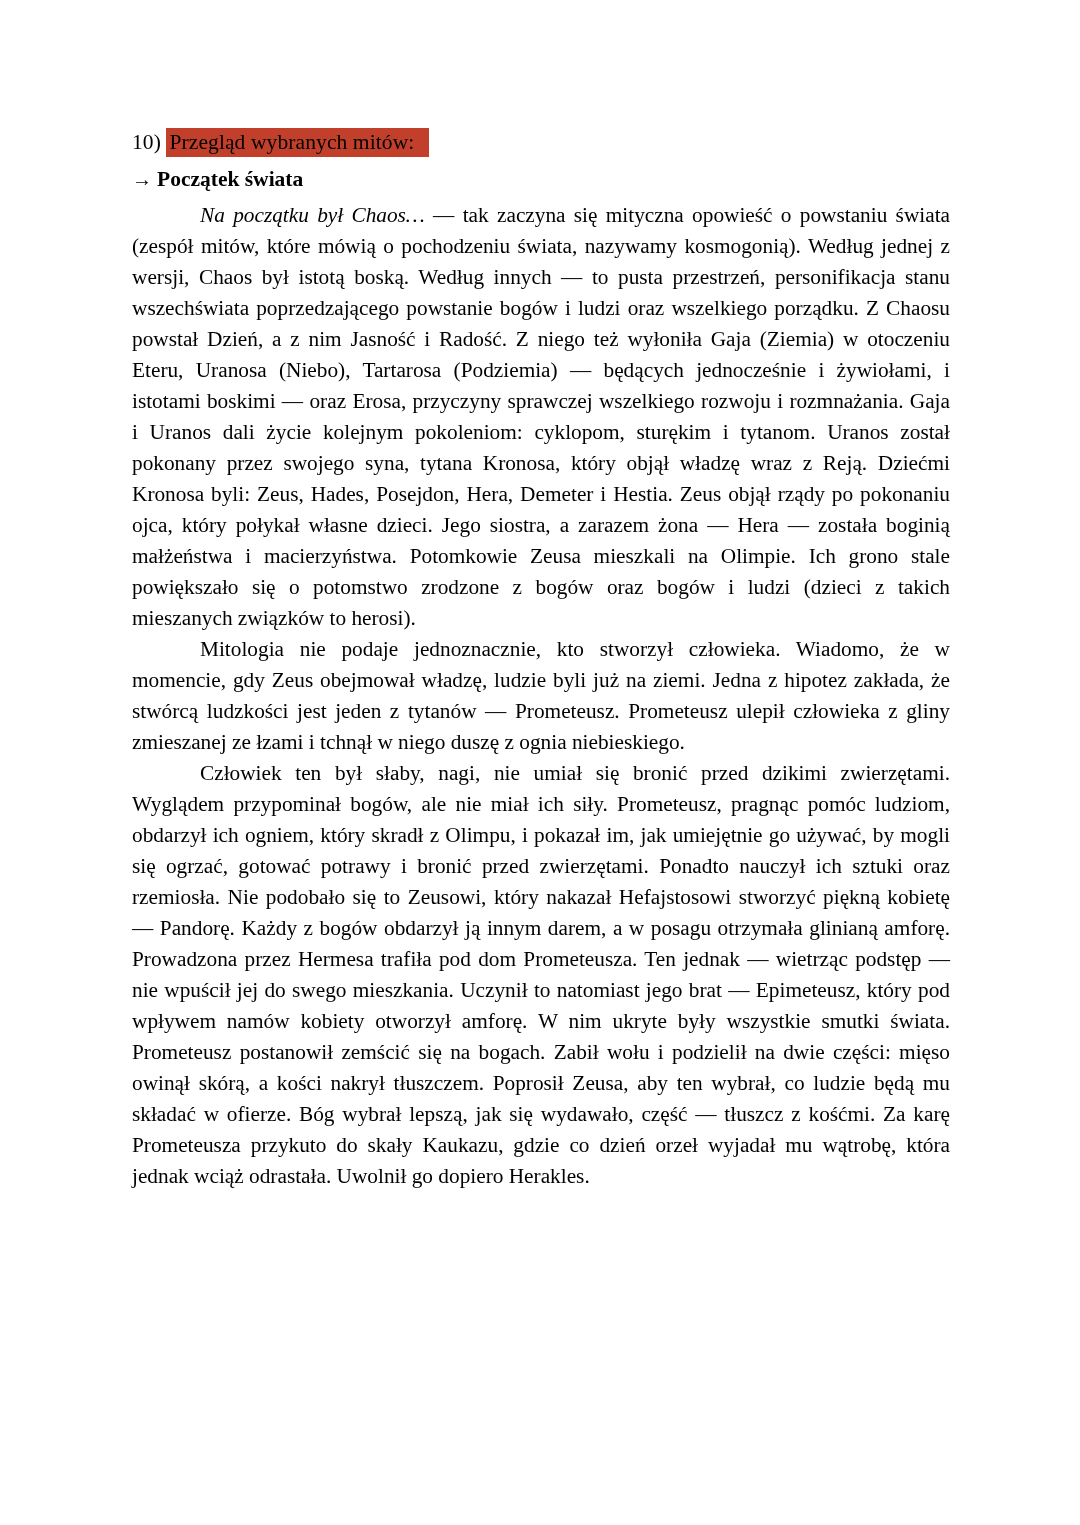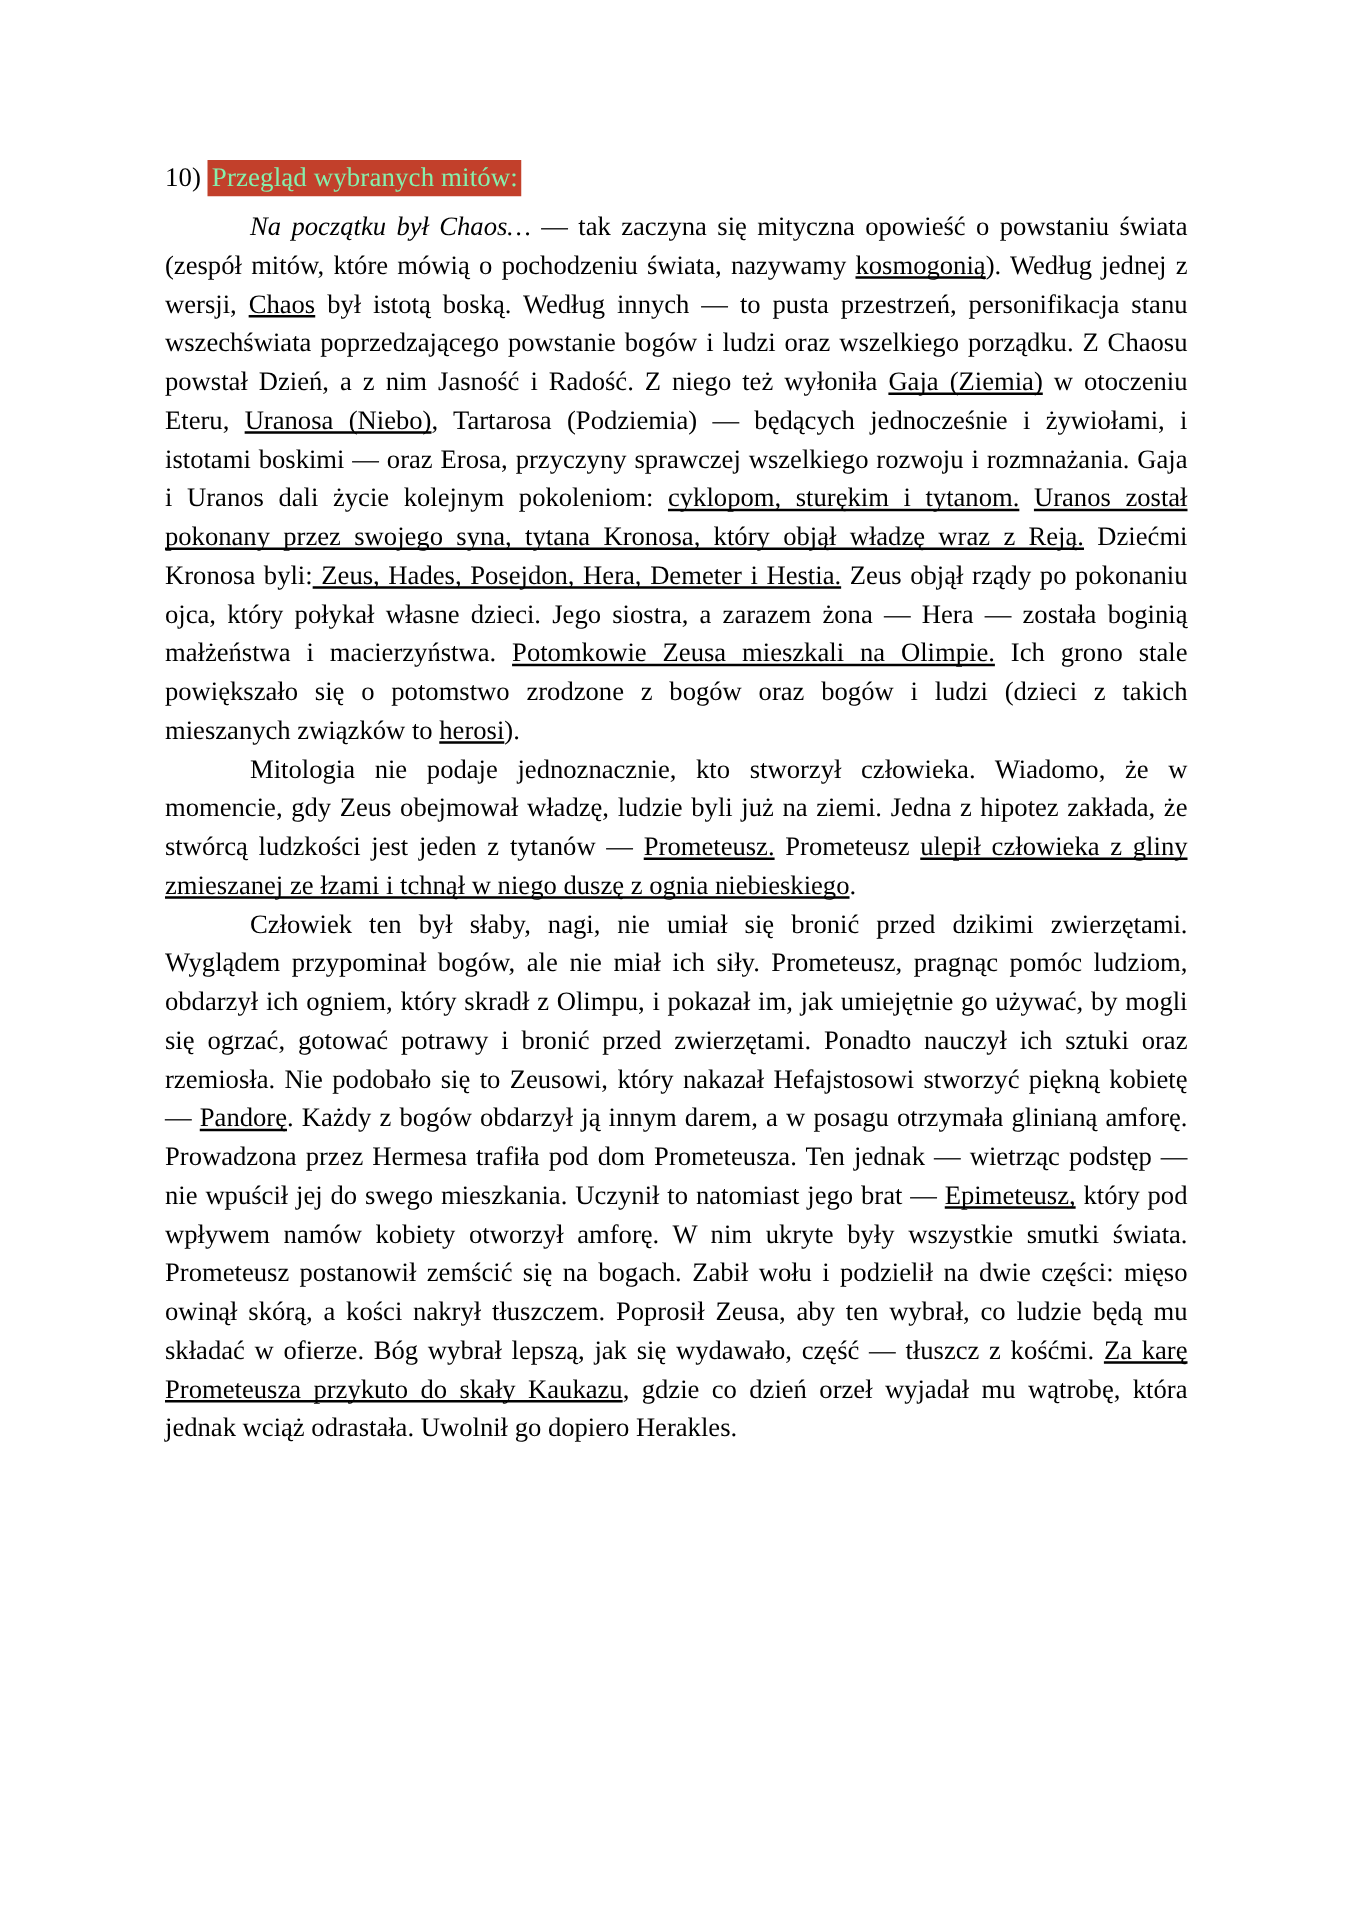--- a/index.html
+++ b/index.html
@@ -35,22 +35,22 @@
     line-height: 1.32;
     margin: 0 0 10px 0;
     letter-spacing: 0.1px;
   }
   .numbered-heading .num {
     font-variant-numeric: oldstyle-nums;
     font-feature-settings: "onum" 1;
   }
   .hl {
     background-color: #c2402b;
-    color: #86efac;
-    padding: 2px 3px 3px 3px;
+    color: #000000;
+    padding: 2px 15px 3px 3px;
     box-decoration-break: clone;
     -webkit-box-decoration-break: clone;
   }
 
   
   .arrow-heading {
     font-size: 21.5px;
     font-weight: bold;
     margin: 0 0 6px 0;
     line-height: 1.3;
@@ -72,35 +72,37 @@
     margin: 0;
     text-align: justify;
     text-justify: inter-word;
     text-indent: 68px;
     hyphens: none;
   }
   .it {
     font-style: italic;
   }
   .u {
-    text-decoration: underline;
     text-decoration-skip-ink: none;
     text-underline-offset: 2px;
   }
 </style>
 </head>
 <body>
 
 <div class="page">
   <div class="content">
 
     <div class="numbered-heading">
       <span class="num">10)</span><span>&nbsp;</span><span class="hl">Przegląd wybranych mitów:</span>
     </div>
 
+    <div class="arrow-heading">
+      <span class="arrow">→</span><span>Początek świata</span>
+    </div>
 
     <p class="body"><span class="it">Na początku był Chaos… </span><span>— tak zaczyna się mityczna opowieść o powstaniu świata (zespół mitów, które mówią o pochodzeniu świata, nazywamy </span><span class="u">kosmogonią</span><span>). Według jednej z wersji, </span><span class="u">Chaos</span><span> był istotą boską. Według innych — to pusta przestrzeń, personifikacja stanu wszechświata poprzedzającego powstanie bogów i ludzi oraz wszelkiego porządku. Z Chaosu powstał Dzień, a z nim Jasność i Radość. Z niego też wyłoniła </span><span class="u">Gaja (Ziemia)</span><span> w otoczeniu Eteru, </span><span class="u">Uranosa (Niebo)</span><span>, Tartarosa (Podziemia) — będących jednocześnie i żywiołami, i istotami boskimi — oraz Erosa, przyczyny sprawczej wszelkiego rozwoju i rozmnażania. Gaja i Uranos dali życie kolejnym pokoleniom: </span><span class="u">cyklopom, sturękim i tytanom.</span><span> </span><span class="u">Uranos został pokonany przez swojego syna, tytana Kronosa, który objął władzę wraz z Reją.</span><span> Dziećmi Kronosa byli:</span><span class="u"> Zeus, Hades, Posejdon, Hera, Demeter i Hestia.</span><span> Zeus objął rządy po pokonaniu ojca, który połykał własne dzieci. Jego siostra, a zarazem żona — Hera — została boginią małżeństwa i macierzyństwa. </span><span class="u">Potomkowie Zeusa mieszkali na Olimpie.</span><span> Ich grono stale powiększało się o potomstwo zrodzone z bogów oraz bogów i ludzi (dzieci z takich mieszanych związków to </span><span class="u">herosi</span><span>).</span></p>
 
 
     <p class="body"><span>Mitologia nie podaje jednoznacznie, kto stworzył człowieka. Wiadomo, że w momencie, gdy Zeus obejmował władzę, ludzie byli już na ziemi. Jedna z hipotez zakłada, że stwórcą ludzkości jest jeden z tytanów — </span><span class="u">Prometeusz.</span><span> Prometeusz </span><span class="u">ulepił człowieka z gliny zmieszanej ze łzami i tchnął w niego duszę z ognia niebieskiego</span><span>.</span></p>
     <p class="body"><span>Człowiek ten był słaby, nagi, nie umiał się bronić przed dzikimi zwierzętami. Wyglądem przypominał bogów, ale nie miał ich siły. Prometeusz, pragnąc pomóc ludziom, obdarzył ich ogniem, który skradł z Olimpu, i pokazał im, jak umiejętnie go używać, by mogli się ogrzać, gotować potrawy i bronić przed zwierzętami. Ponadto nauczył ich sztuki oraz rzemiosła. Nie podobało się to Zeusowi, który nakazał Hefajstosowi stworzyć piękną kobietę — </span><span class="u">Pandorę</span><span>. Każdy z bogów obdarzył ją innym darem, a w posagu otrzymała glinianą amforę. Prowadzona przez Hermesa trafiła pod dom Prometeusza. Ten jednak — wietrząc podstęp — nie wpuścił jej do swego mieszkania. Uczynił to natomiast jego brat — </span><span class="u">Epimeteusz,</span><span> który pod wpływem namów kobiety otworzył amforę. W nim ukryte były wszystkie smutki świata. Prometeusz postanowił zemścić się na bogach. Zabił wołu i podzielił na dwie części: mięso owinął skórą, a kości nakrył tłuszczem. Poprosił Zeusa, aby ten wybrał, co ludzie będą mu składać w ofierze. Bóg wybrał lepszą, jak się wydawało, część — tłuszcz z kośćmi. </span><span class="u">Za karę Prometeusza przykuto do skały Kaukazu</span><span>, gdzie co dzień orzeł wyjadał mu wątrobę, która jednak wciąż odrastała. Uwolnił go dopiero Herakles.</span></p>
 
   </div>
 </div>
 

